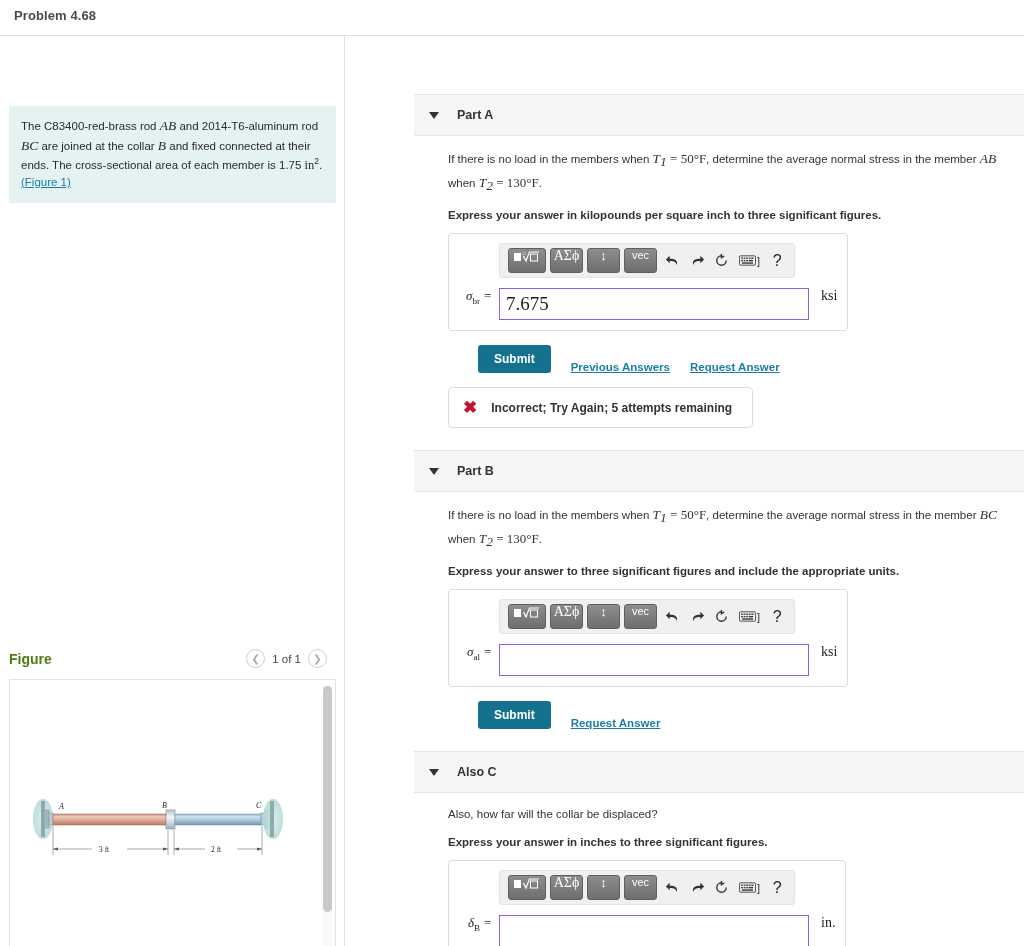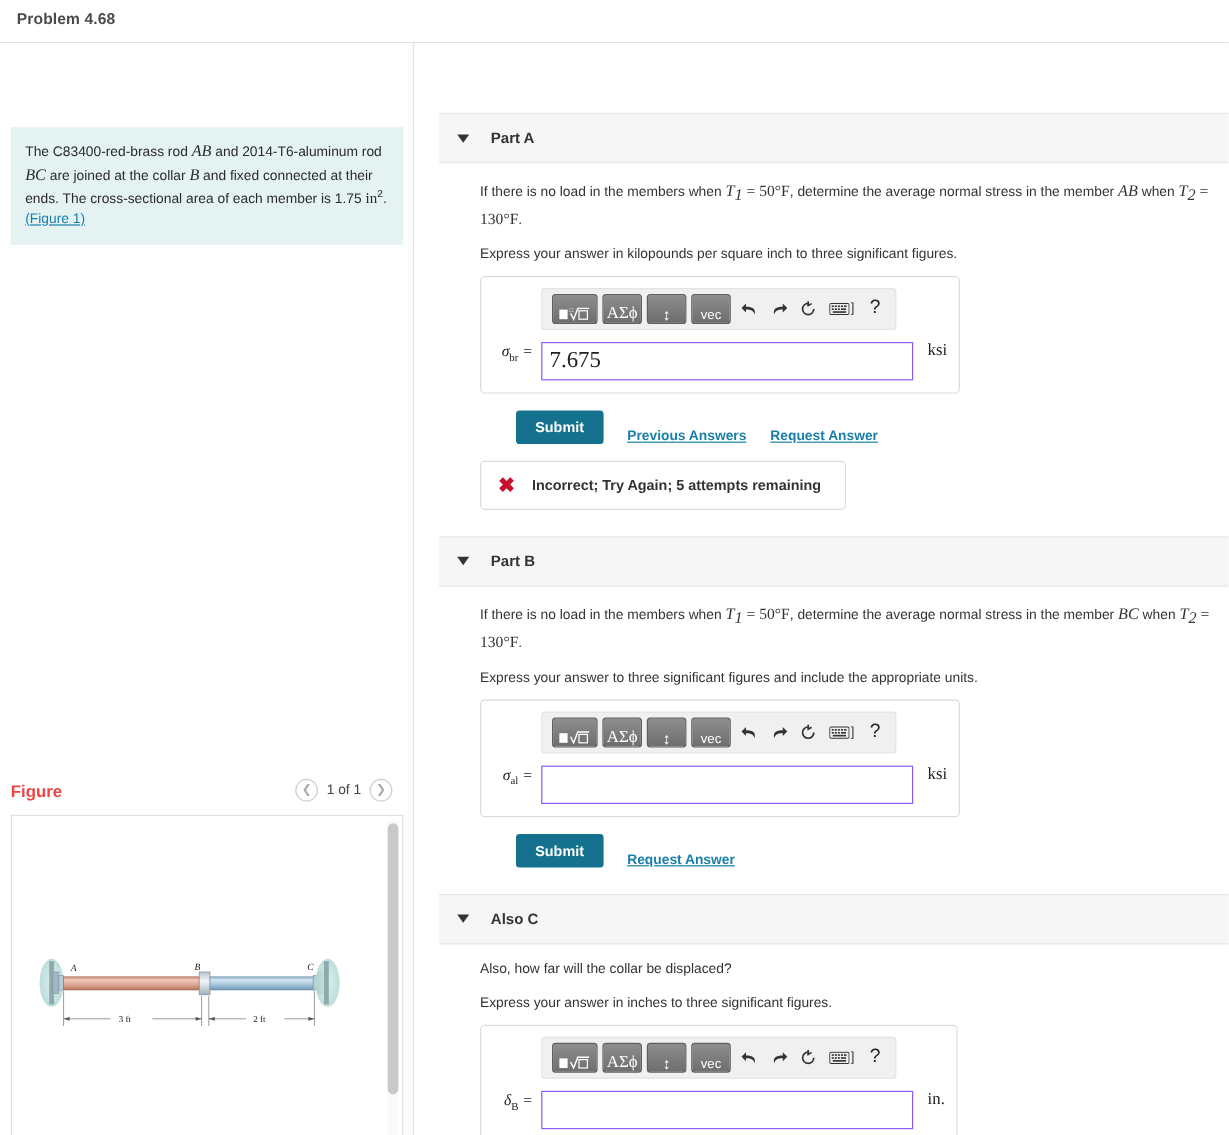--- a/index.html
+++ b/index.html
@@ -37,21 +37,21 @@
   .problem-box .mi { font-family:"Liberation Serif", serif; font-style:italic; font-size:13.5px; }
   .problem-box .mu { font-family:"Liberation Serif", serif; font-style:normal; font-size:12.5px; }
   .problem-box sup { font-size:8.5px; }
   .fig-link { color:#1a7fa8; text-decoration:underline; cursor:pointer; }
 
   
   .figure-header {
     position:absolute; left:0; top:605px; width:345px; height:40px;
   }
   .figure-title {
-    position:absolute; left:9px; top:10px; font-size:14px; font-weight:bold; color:#ef4444;
+    position:absolute; left:9px; top:10px; font-size:14px; font-weight:bold; color:#4d7c0f;
   }
   .fig-nav { position:absolute; right:18px; top:8px; display:flex; align-items:center; gap:7px; }
   .fig-arrow {
     width:19px; height:19px; border-radius:50%; border:1px solid #cfcfcf;
     display:flex; align-items:center; justify-content:center;
     font-size:10px; color:#aaa; background:#fff; cursor:pointer; line-height:1;
   }
   .fig-count { font-size:11.5px; color:#444; }
 
   .figure-body {
@@ -62,56 +62,56 @@
     position:absolute; right:3px; top:4px; width:9px; bottom:0px; background:#fafafa;
   }
   .fig-scroll-thumb {
     position:absolute; right:3px; top:6px; width:9px; height:226px;
     background:#c9c9c9; border-radius:5px;
   }
   .diagram { position:absolute; left:20px; top:105px; }
 
   
   .right-col {
-    position:absolute; left:346px; top:36px; width:678px; height:910px; background:#fff;
+    position:absolute; left:346px; top:36px; width:678px; height:910px; background:#fff;padding-left:48px;
   }
   .part-header {
     position:relative; margin-left:20px; width:658px; height:42px;
     background:#f6f6f6; border-top:1px solid #e7e7e7; border-bottom:1px solid #e7e7e7;
     display:flex; align-items:center;
   }
   .caret {
     margin-left:15px; width:0; height:0;
     border-left:5.5px solid transparent; border-right:5.5px solid transparent;
     border-top:7px solid #333; cursor:pointer;
   }
   .part-label { margin-left:18px; font-size:12.5px; font-weight:bold; color:#333; }
 
   .part-body { margin-left:54px; padding-top:13px; }
   .question-text { font-size:11.5px; color:#333; line-height:1.5; }
   .question-text .mi { font-family:"Liberation Serif", serif; font-style:italic; font-size:13.5px; }
   .question-text .mu { font-family:"Liberation Serif", serif; font-style:normal; font-size:13px; }
   .question-text sub { font-size:8.5px; }
-  .instruction { font-size:11.5px; font-weight:normal; color:#333; margin-top:13px; }
+  .instruction { font-size:11.5px; font-weight:bold; color:#333; margin-top:13px; }
 
   
   .answer-box {
     margin-top:12px; border:1px solid #dcdcdc; border-radius:4px;
     background:#ffffff; padding:9px 10px 10px 10px; display:inline-block;
   }
   .mathbar {
     background:#f0f0f0; border:1px solid #e3e3e3; border-radius:3px;
     padding:4px 8px; display:flex; align-items:center; gap:4px;
     margin-left:40px; width:296px;
   }
   .mbtn {
     height:25px; min-width:33px; border-radius:3px;
     background: linear-gradient(#8d8d8d,#6e6e6e);
     border:1px solid #5f5f5f;
-    display:flex; align-items:flex-end; justify-content:center;
+    display:flex; align-items:flex-start; justify-content:center;
     color:#fff; cursor:pointer; padding:0 5px;
   }
   .mbtn.first { min-width:38px; }
   .mbtn-txt { font-family:"Liberation Serif", serif; font-size:14px; line-height:1; }
   .mbtn-vec { font-size:11px; font-family:"Liberation Sans", sans-serif; }
   .icon-btn {
     width:22px; height:22px; display:flex; align-items:center; justify-content:center;
     cursor:pointer; color:#333; margin-left:3px;
   }
   .icon-btn.help { font-size:16px; font-weight:normal; color:#222; }

